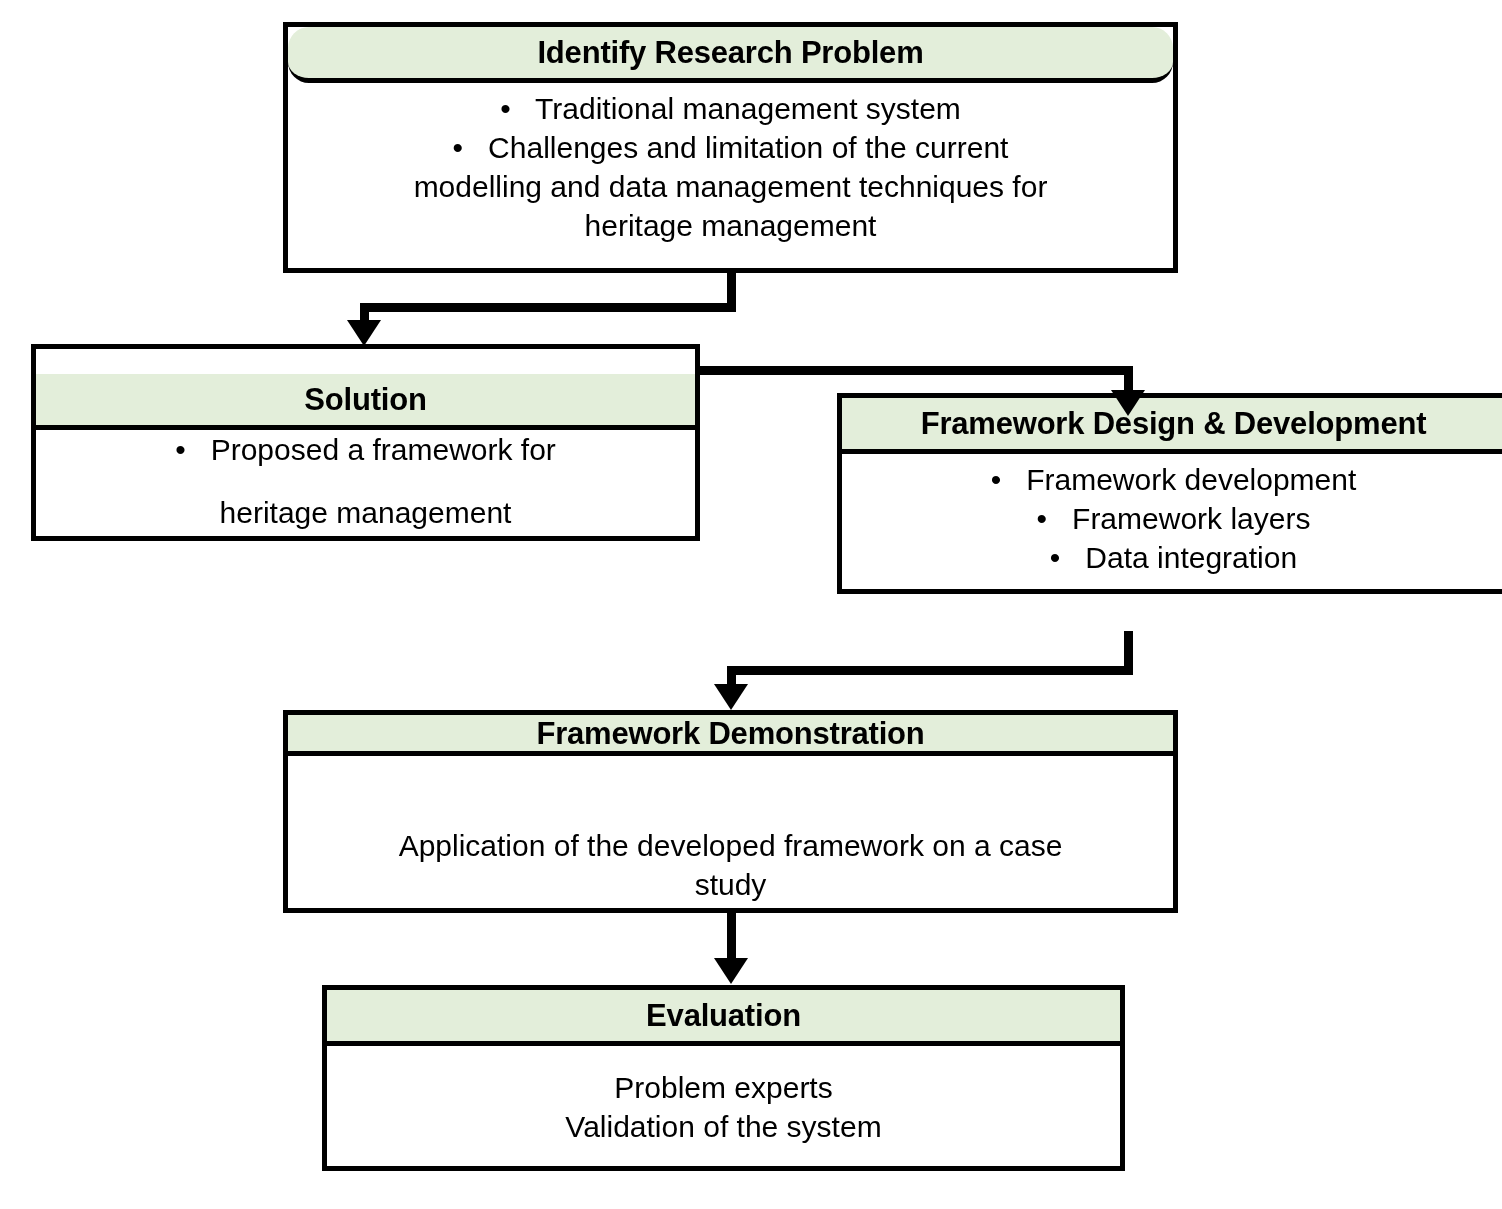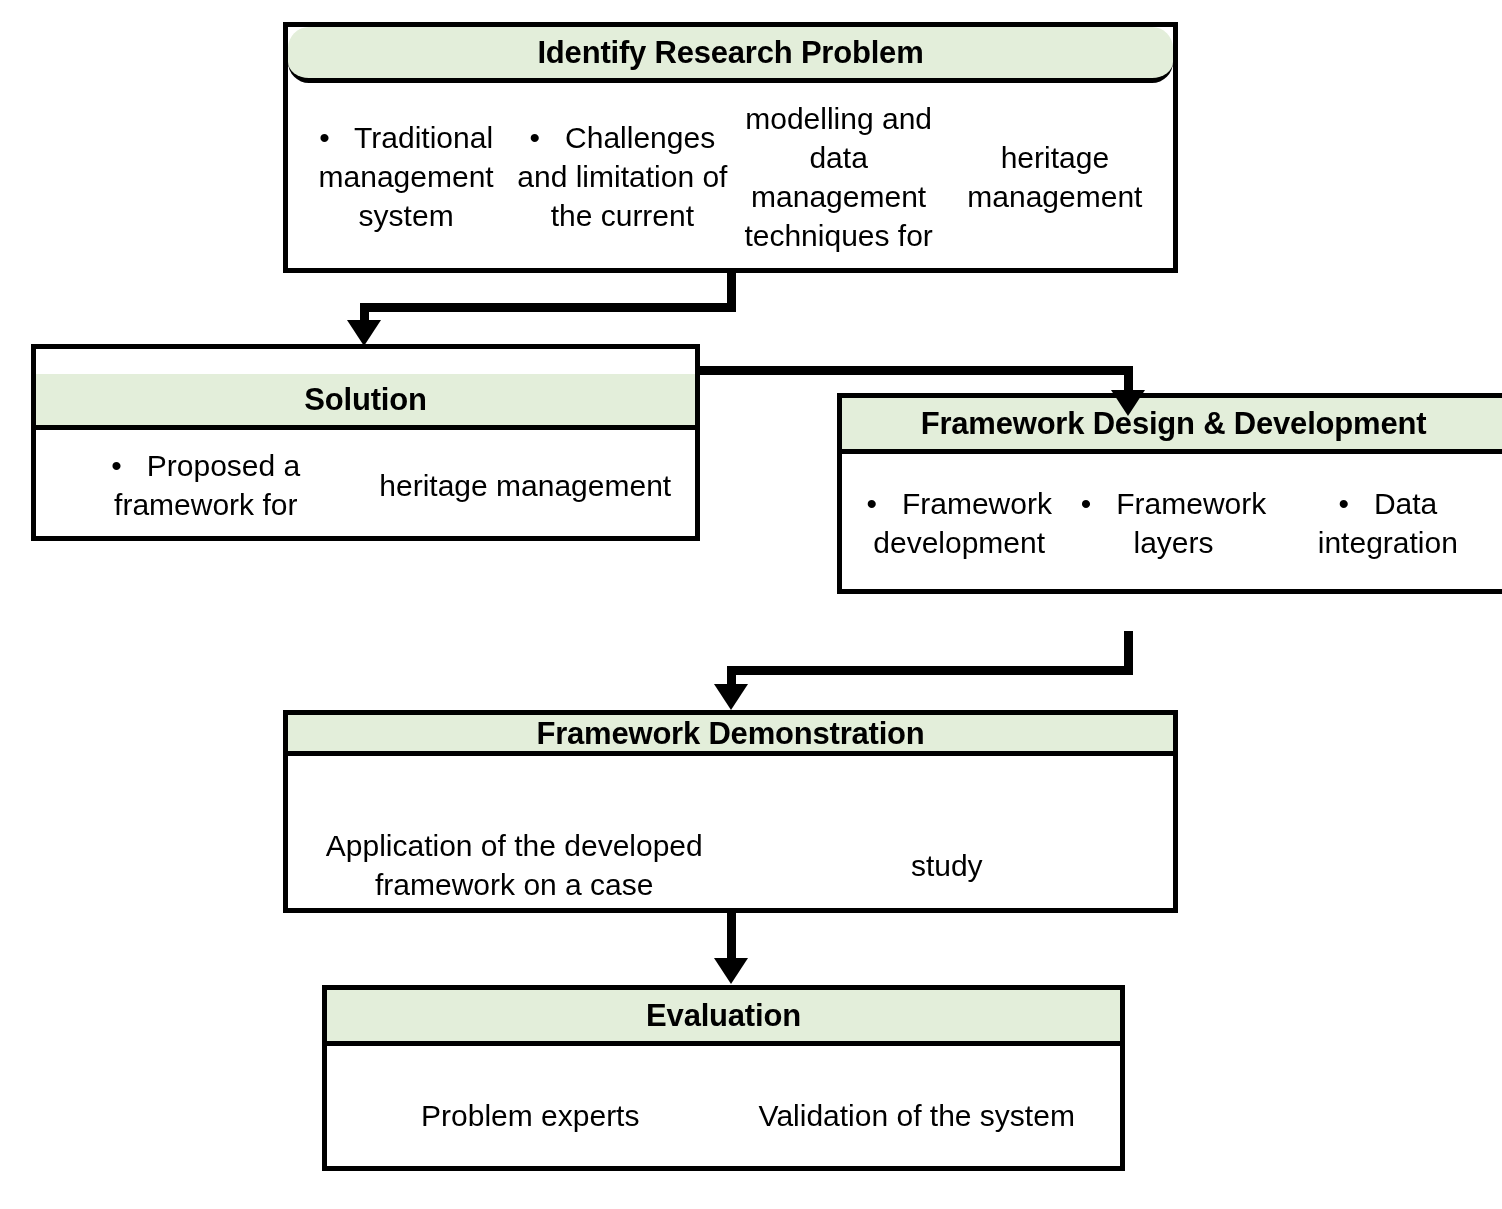--- a/index.html
+++ b/index.html
@@ -40,29 +40,30 @@
     display: flex;
     align-items: center;
     justify-content: center;
     text-align: center;
     letter-spacing: -0.2px;
   }
   .node-body {
     box-sizing: border-box;
     flex: 1;
     display: flex;
+    flex-direction: column;
     align-items: center;
     justify-content: flex-start;
     text-align: center;
     font-size: 30px;
     line-height: 1.30;
     color: #000000;
     padding: 6px 10px 4px 10px;
   }
-  .node-body.centered { justify-content: flex-start; padding-top: 8px; }
+  .node-body.centered { justify-content: space-between; padding-top: 0; }
   .body-line {
     display: block;
     width: 100%;
     text-align: center;
     white-space: pre-wrap;
   }
 
   
   .seg {
     position: absolute;

